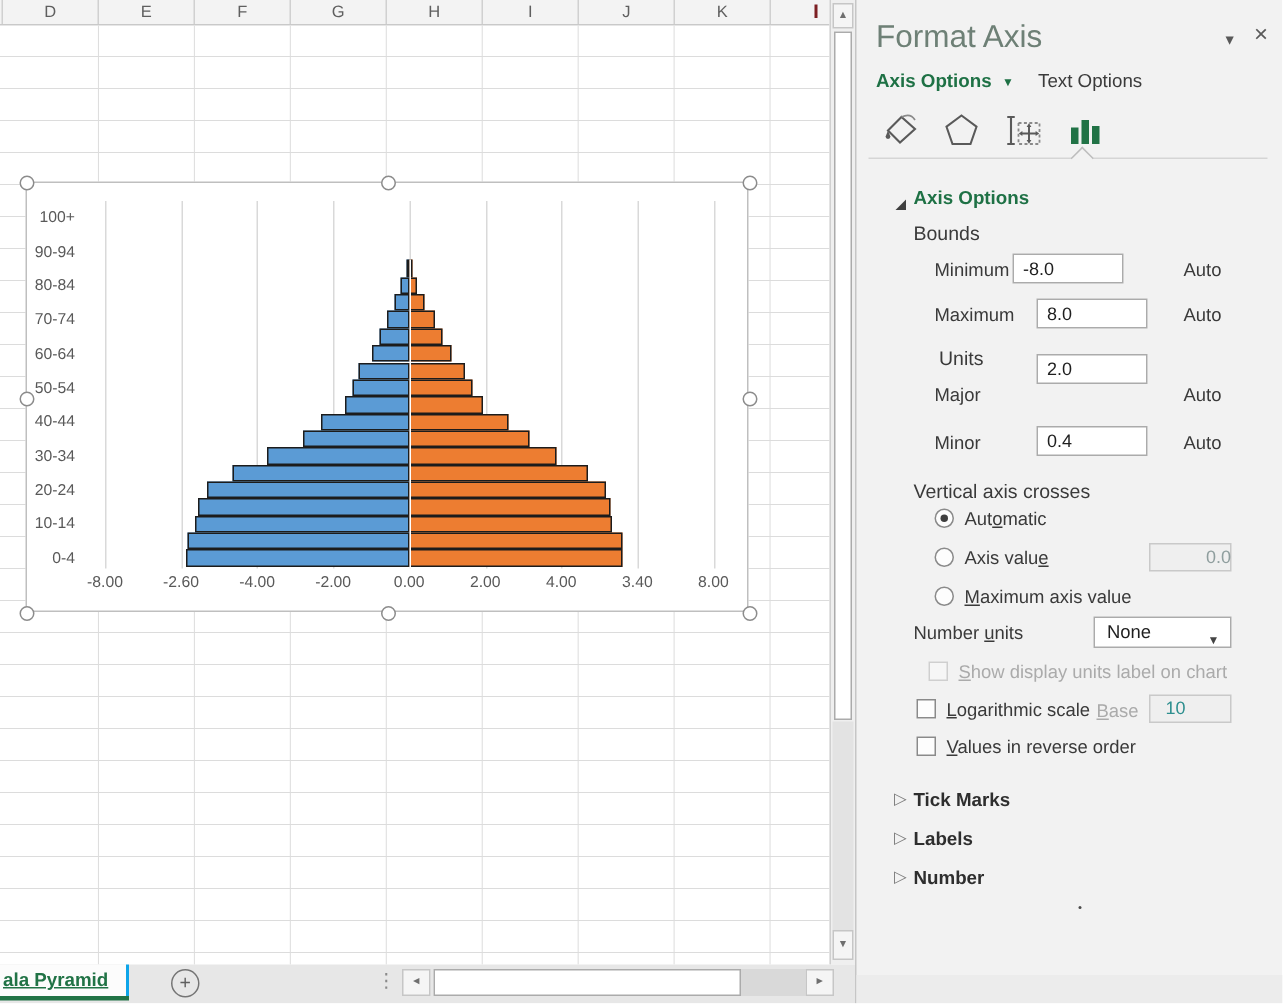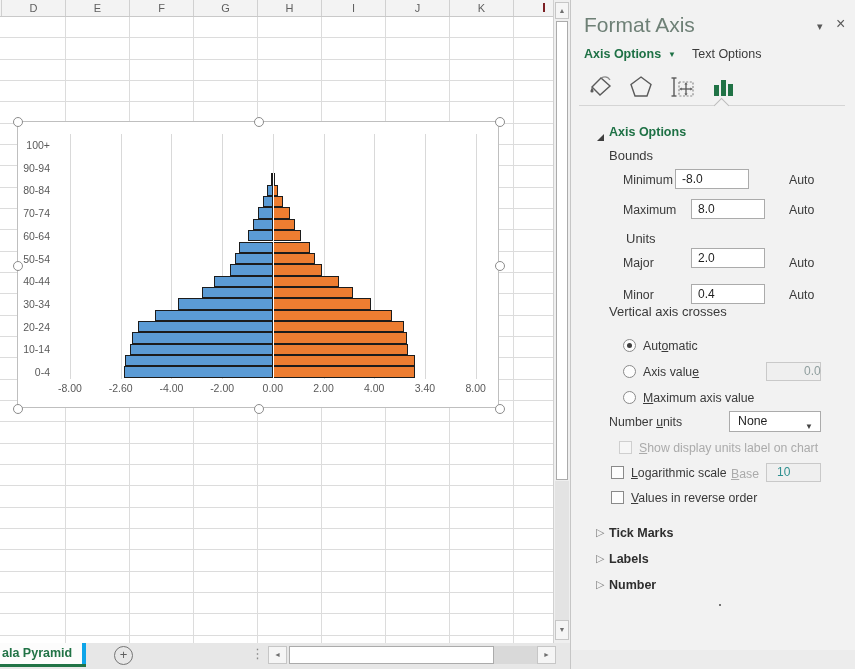--- a/index.html
+++ b/index.html
@@ -42,22 +42,22 @@
   
   .vscroll{left:553px;top:0;width:17px;height:643px;background:#EFEFEF;
            border-left:1px solid #D0D0D0;box-sizing:border-box;z-index:4;}
   .sbtn{background:#F5F5F5;border:1px solid #C6C6C6;box-sizing:border-box;
         color:#6F6F6F;font-size:7px;text-align:center;}
   .vthumb{left:2px;top:21px;width:12px;height:459px;background:#fff;border:1px solid #ABABAB;box-sizing:border-box;}
   .vtrack-rest{left:1px;top:481px;width:14px;height:139px;background:#E3E3E3;}
 
   .bottom-strip{left:0;top:643px;width:570px;height:26px;background:#E7E7E7;z-index:5;}
   .sheet-tab{left:0;top:0;width:86px;height:22px;background:#FCFCFC;
-             border-right:4px solid #0ea5e9;box-sizing:border-box;
-             font-size:12.5px;font-weight:bold;color:#217346;line-height:21px;padding-left:2px;}
+             border-right:2px solid #0ea5e9;box-sizing:border-box;
+             font-size:12.5px;font-weight:bold;color:#217346;line-height:21px;padding-left:2px;text-decoration:underline;}
   .tab-underline{left:0;top:21px;width:86px;height:3px;background:#217346;}
   .plus-btn{left:114px;top:3px;width:19px;height:19px;border:1px solid #757575;border-radius:50%;
             box-sizing:border-box;text-align:center;line-height:16px;font-size:13px;color:#5F5F5F;background:transparent;}
   .tab-dots{left:251px;top:3px;font-size:13px;color:#8A8A8A;letter-spacing:0;}
   .hthumb{left:289px;top:3px;width:205px;height:18px;background:#fff;border:1px solid #ABABAB;box-sizing:border-box;}
   .htrack-rest{left:494px;top:3px;width:43px;height:18px;background:#D9D9D9;}
 
   
   .panel{left:570px;top:0;width:285px;height:669px;background:#F2F2F2;
          border-left:1px solid #C6C6C6;box-sizing:border-box;color:#333;}
@@ -284,28 +284,28 @@
     <div class="abs p-input" style="left:104px;top:169px;">-8.0</div>
     <div class="abs p-auto" style="left:218px;top:173px;">Auto</div>
 
     <div class="abs p-rowlabel" style="left:52px;top:203px;">Maximum</div>
     <div class="abs p-input" style="left:120px;top:199px;">8.0</div>
     <div class="abs p-auto" style="left:218px;top:203px;">Auto</div>
 
     <div class="abs p-group" style="left:38px;top:231px;margin-left:17px;">Units</div>
 
     <div class="abs p-rowlabel" style="left:52px;top:256px;">Major</div>
-    <div class="abs p-input" style="left:120px;top:248px;">2.0</div>
+    <div class="abs p-input" style="left:120px;top:236px;">2.0</div>
     <div class="abs p-auto" style="left:218px;top:256px;">Auto</div>
 
     <div class="abs p-rowlabel" style="left:52px;top:288px;">Minor</div>
     <div class="abs p-input" style="left:120px;top:284px;">0.4</div>
     <div class="abs p-auto" style="left:218px;top:288px;">Auto</div>
 
-    <div class="abs p-group" style="left:38px;top:304px;">Vertical axis crosses</div>
+    <div class="abs p-group" style="left:38px;top:320px;">Vertical axis crosses</div>
 
     <div class="abs radio" style="left:52px;top:339px;">
       <span class="radio-dot"></span>
     </div>
     <div class="abs p-rowlabel" style="left:72px;top:339px;"><span>Aut</span><span class="u">o</span><span>matic</span></div>
 
     <div class="abs radio" style="left:52px;top:365px;"></div>
     <div class="abs p-rowlabel" style="left:72px;top:365px;"><span>Axis valu</span><span class="u">e</span><span></span></div>
     <div class="abs p-input-dis" style="left:195px;top:362px;color:#8F9E9E;padding-left:37px;">0.0</div>
 

